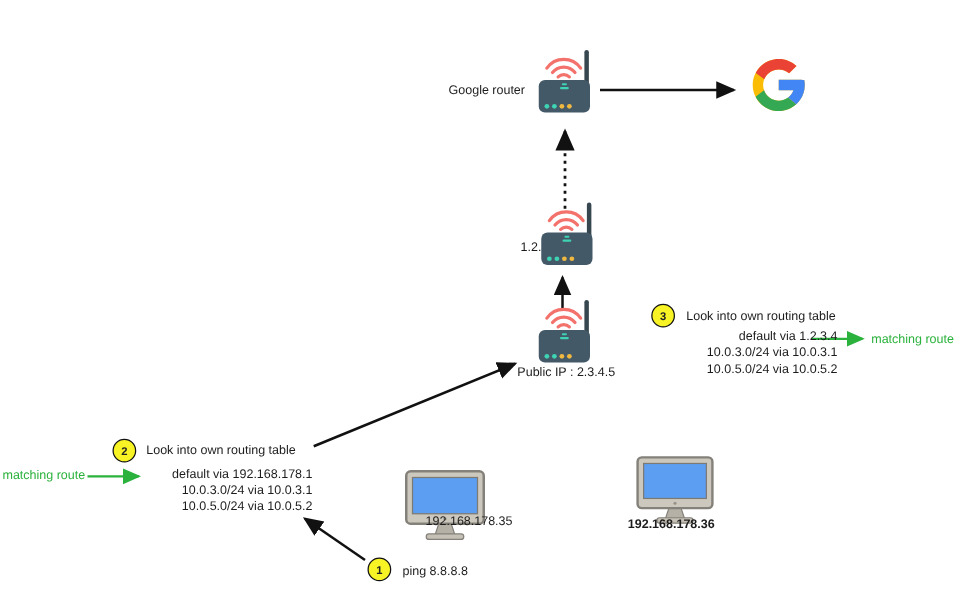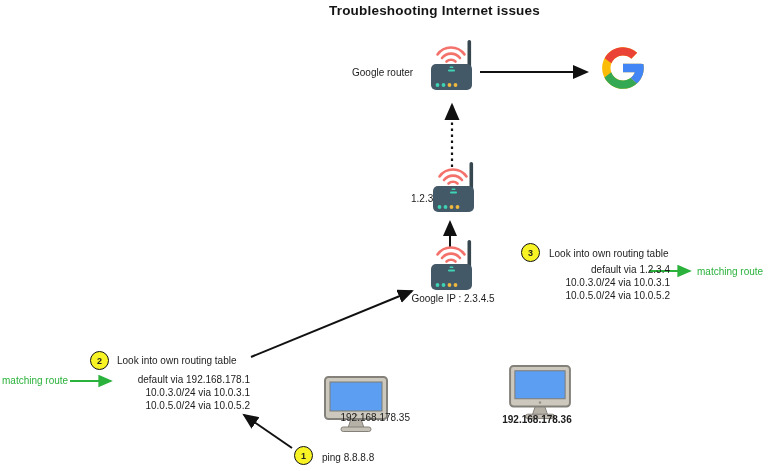--- a/index.html
+++ b/index.html
@@ -4,21 +4,21 @@
 <style>
   html,body{margin:0;padding:0;background:#fff;}
   .canvas{
     position:relative;width:768px;height:471px;background:#ffffff;overflow:hidden;
     font-family:"Liberation Sans",sans-serif;color:#1c1c1c;
   }
   .abs{position:absolute;}
   .title{font-size:13.5px;font-weight:700;letter-spacing:.2px;color:#141414;}
   .lbl{font-size:10px;line-height:1.25;color:#1c1c1c;white-space:nowrap;}
   .center{text-align:center;}
-  .right{text-align:left;}
+  .right{text-align:right;}
   .green{color:#2bb23c;}
   .overlay{position:absolute;left:0;top:0;width:768px;height:471px;pointer-events:none;}
   .step-circle{
     width:19px;height:19px;border-radius:50%;background:#f7f324;border:1.6px solid #111;
     display:flex;align-items:center;justify-content:center;
     font-size:9px;font-weight:700;color:#222;box-sizing:border-box;
   }
   .rt{font-size:10px;line-height:13px;text-align:right;white-space:nowrap;}
   .icon-defs{position:absolute;width:0;height:0;overflow:hidden;}
 </style>
@@ -69,41 +69,40 @@
     </defs>
     <path d="M480 72 H 587" stroke="#111" stroke-width="2" fill="none" marker-end="url(#mk-black)"></path>
     <path d="M452 167 V 105" stroke="#111" stroke-width="2.2" fill="none" stroke-dasharray="2.5 3.5" marker-end="url(#mk-black)"></path>
     <path d="M450 248 V 222" stroke="#111" stroke-width="2" fill="none" marker-end="url(#mk-black)"></path>
     <path d="M251 357 L 412 291" stroke="#111" stroke-width="2" fill="none" marker-end="url(#mk-black)"></path>
     <path d="M292 448 L 244 415" stroke="#111" stroke-width="2" fill="none" marker-end="url(#mk-black)"></path>
     <path d="M70 381 H 111" stroke="#2bb23c" stroke-width="1.8" fill="none" marker-end="url(#mk-green)"></path>
     <path d="M649 271 H 690" stroke="#2bb23c" stroke-width="1.8" fill="none" marker-end="url(#mk-green)"></path>
   </svg>
 
-  <div class="abs title" style="left:329px;top:3px;">Troubleshooting Internet issues</div>
 
   <div class="abs lbl right" style="left:352px;top:67px;width:68px;">Google router</div>
   <svg class="abs" style="left:424px;top:36px;" width="60" height="58">
       <use href="#sym-router" xlink:href="#sym-router"></use>
     </svg>
 
 
   <svg class="abs" style="left:598px;top:43px;" width="50" height="50">
       <use href="#sym-google-g" xlink:href="#sym-google-g"></use>
     </svg>
 
   <div class="abs lbl right" style="left:385px;top:193px;width:36px;margin-left:26px;">1.2.3.4</div>
   <svg class="abs" style="left:426px;top:158px;" width="60" height="58">
       <use href="#sym-router" xlink:href="#sym-router"></use>
     </svg>
 
   <svg class="abs" style="left:424px;top:236px;" width="60" height="58">
       <use href="#sym-router" xlink:href="#sym-router"></use>
     </svg>
-  <div class="abs lbl center" style="left:383px;top:293px;width:140px;">Google IP : 2.3.4.5</div>
+  <div class="abs lbl center" style="left:383px;top:293px;width:140px;">Public IP : 2.3.4.5</div>
 
   <div class="abs step-circle" style="left:521px;top:243px;">
     <span>3</span>
   </div>
   <div class="abs lbl" style="left:549px;top:248px;">Look into own routing table</div>
 
   <div class="abs rt" style="left:540px;top:263px;width:130px;">
     <div>default via 1.2.3.4</div>
     <div>10.0.3.0/24 via 10.0.3.1</div>
     <div>10.0.5.0/24 via 10.0.5.2</div>

